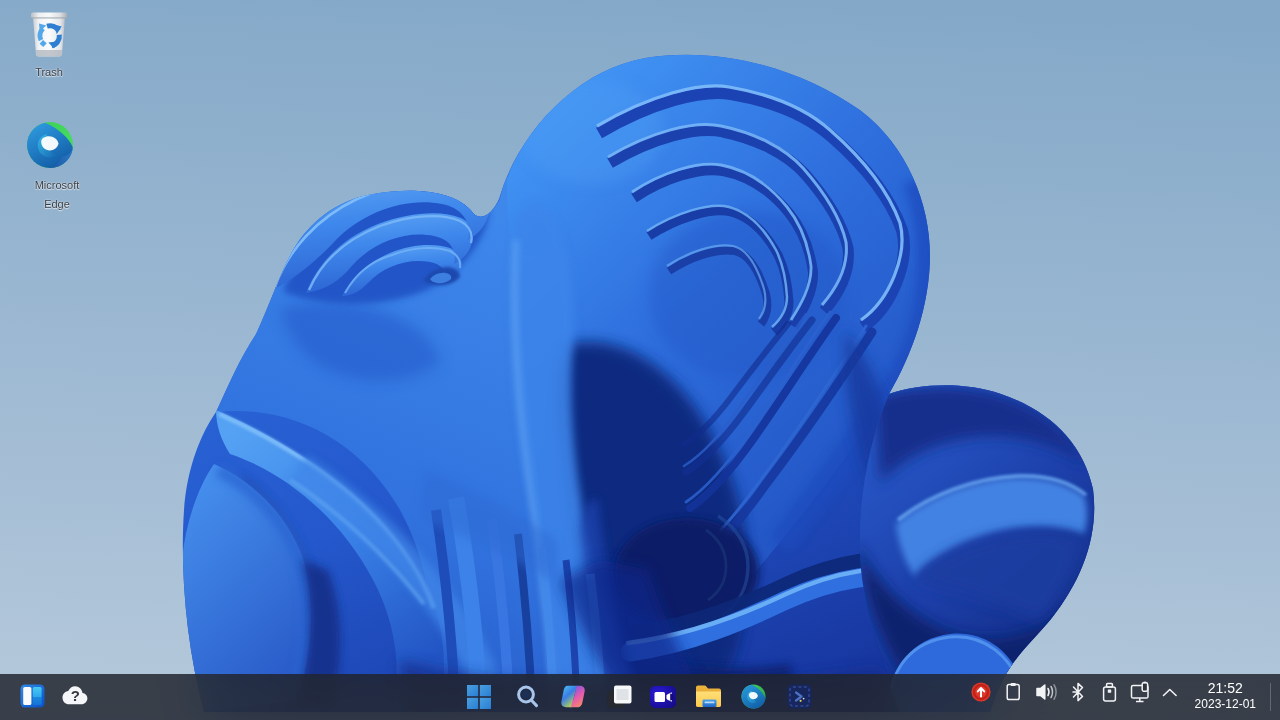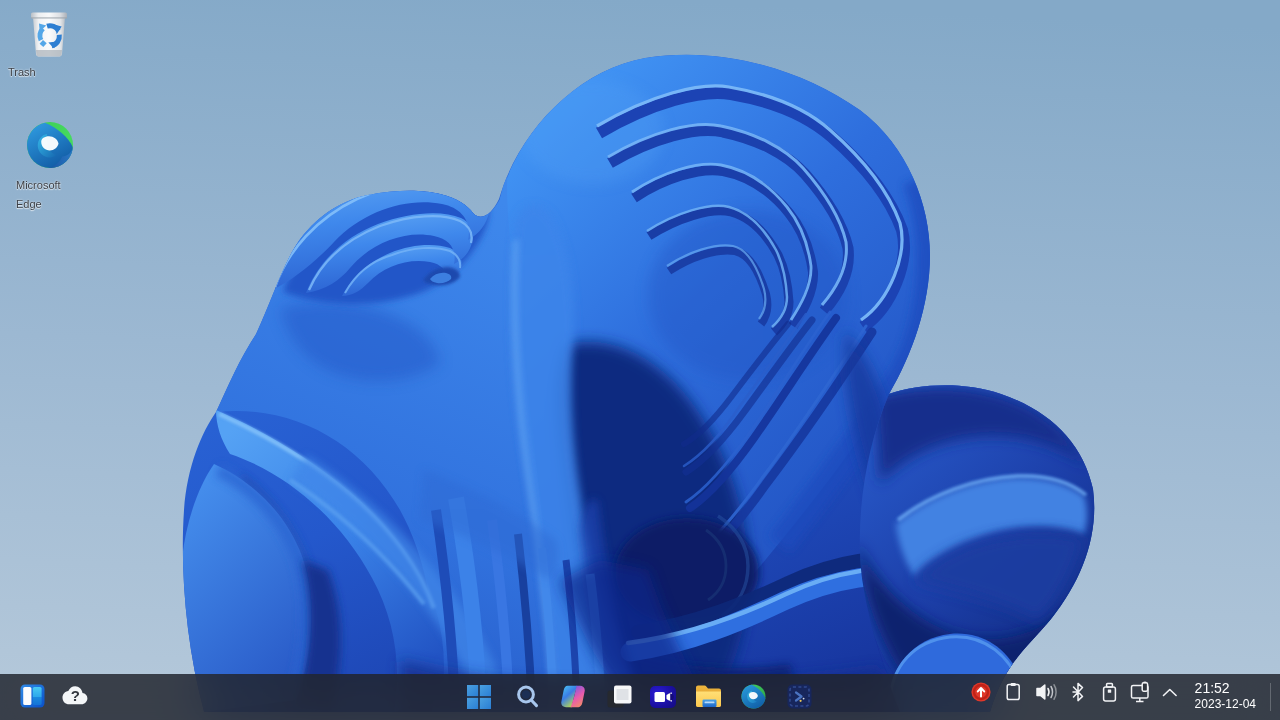--- a/index.html
+++ b/index.html
@@ -3,24 +3,24 @@
 <meta charset="utf-8">
 <style>
   html,body{margin:0;padding:0;width:1280px;height:720px;overflow:hidden;
     font-family:"Liberation Sans",sans-serif;}
   #stage{position:relative;width:1280px;height:720px;overflow:hidden;}
   #wall{position:absolute;left:0;top:0;width:1280px;height:720px;}
   
   #taskbar{position:absolute;left:0;top:674px;width:1280px;height:46px;
     background:rgba(31,35,44,0.83);backdrop-filter:blur(24px) saturate(0.8);}
   
-  .dlabel{position:absolute;color:#3c4047;font-size:11px;text-align:left;
+  .dlabel{position:absolute;color:#3c4047;font-size:11px;text-align:center;
     text-shadow:0 0 2px rgba(255,255,255,0.9),0 1px 1px rgba(255,255,255,0.7);line-height:19px;}
   
-  #clock{position:absolute;right:24px;top:681px;color:#ffffff;line-height:1;}
+  #clock{position:absolute;right:24px;top:681px;text-align:center;color:#ffffff;line-height:1;}
   #clock .t{font-size:14px;}
   #clock .d{font-size:12px;margin-top:3px;}
 </style>
 </head>
 <body>
 <div id="stage">
   <svg id="wall" viewBox="0 0 1280 720" preserveAspectRatio="none">
   <defs>
     <linearGradient id="bg" x1="0.5" y1="0" x2="0.42" y2="1">
       <stop offset="0" stop-color="#84a9c8"></stop>
@@ -456,16 +456,16 @@
         <path fill="url(#de2)" d="M 19,1.8 C 8.5,3.9 0,13.1 0,24 C 0,37.5 10.7,48 24,48 C 36.3,48 46,39.3 47.6,27.9 C 43,16.8 31.8,6.8 19,1.8 Z"></path>
       </g>
     <path fill="url(#de3)" d="M 21.1,18.2 C 20.4,25.5 24.2,32.6 30.7,33.8 C 26.3,37.6 19.6,37.2 15.4,33 C 10.9,28.4 10.6,21.5 14.4,16.9 C 16.1,14.8 18.4,13.4 20.9,13 C 20.9,14.8 20.9,16.5 21.1,18.2 Z"></path>
     <path fill="url(#de4)" d="M 46.8,27.6 C 45.3,38.6 35.7,47 24,47 C 30.5,43.8 34.4,39.6 36.2,35.4 C 40.2,35.6 44,33.4 46.8,27.6 Z" opacity="0.9"></path>
     <path fill="#ffffff" fill-opacity="0.95" d="M 23,15.2 C 27.6,15.2 31.5,18.2 32.5,22.5 C 31.7,26.5 28,29.4 23.8,29.4 C 19,29.4 15.2,25.6 15.2,20.7 C 15.2,17.5 18.6,15.2 23,15.2 Z"></path>
   </svg>
   <div class="dlabel" style="left:16px;top:176px;width:82px;">Microsoft<br>Edge</div>
 
   <div id="clock">
       <div class="t">21:52</div>
-      <div class="d">2023-12-04</div>
+      <div class="d">2023-12-01</div>
     </div>
   <div style="position:absolute;left:1270px;top:683px;width:1px;height:28px;background:rgba(255,255,255,0.22)"></div>
 </div>
 
 </body></html>

